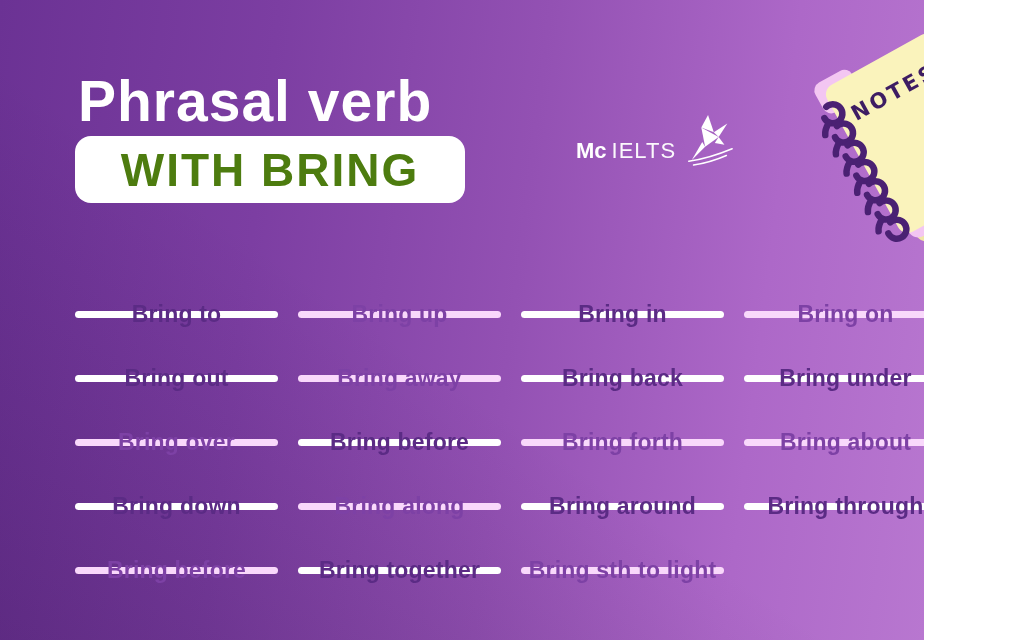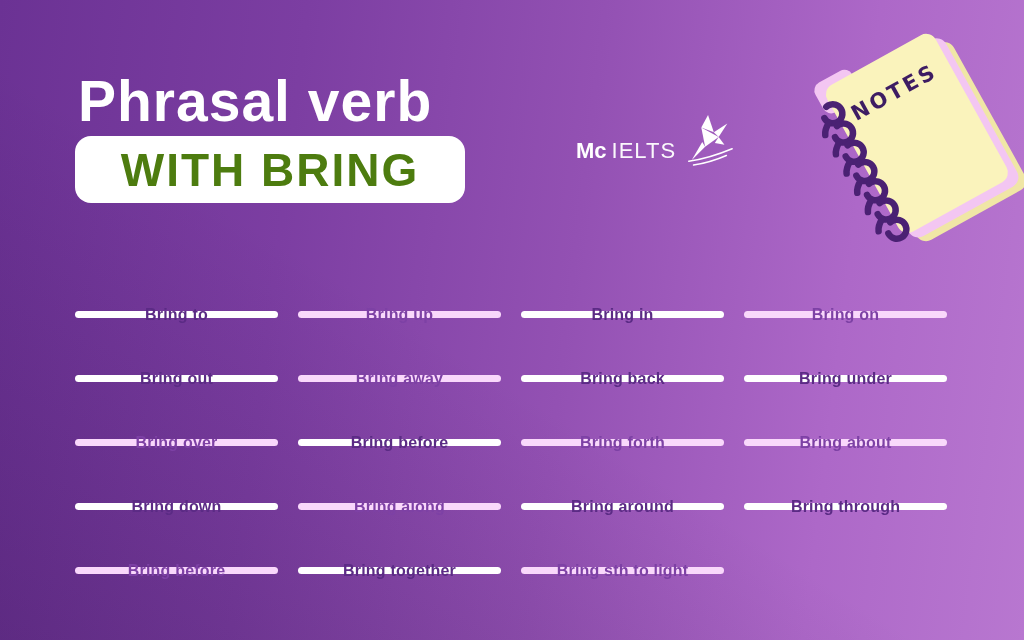--- a/index.html
+++ b/index.html
@@ -1,21 +1,21 @@
 <!DOCTYPE html>
 <html><head>
 <meta charset="utf-8">
 <style>
   * { margin: 0; padding: 0; box-sizing: border-box; }
   html, body { width: 1024px; height: 640px; }
   body { font-family: "Liberation Sans", sans-serif; overflow: hidden; }
 
   .canvas {
     position: relative;
-    width: 1024px;
+    width: 924px;
     height: 640px;
     overflow: hidden;
     background:
       linear-gradient(to top right, rgba(30,5,55,0.22), rgba(30,5,55,0) 45%),
       linear-gradient(97deg, #6b3294 0%, #7c3ea2 28%, #9351b3 55%, #ad68c8 80%, #b877d0 100%);
   }
 
   
   .title-line1 {
     position: absolute;
@@ -77,21 +77,21 @@
     grid-template-columns: repeat(4, 203px);
     grid-auto-rows: 51px;
     column-gap: 20px;
     row-gap: 13px;
   }
   .cell {
     border-radius: 10px;
     display: flex;
     align-items: center;
     justify-content: center;
-    font-size: 16px;
+    font-size: 23px;
     font-weight: 600;
     letter-spacing: 0.2px;
     white-space: nowrap;
     margin-top: 44px;
   }
   .cell.white { background: #ffffff; color: #5b2b85; }
   .cell.pink  { background: #f9d8fb; color: #7d41a5; }
 </style>
 </head>
 <body>

